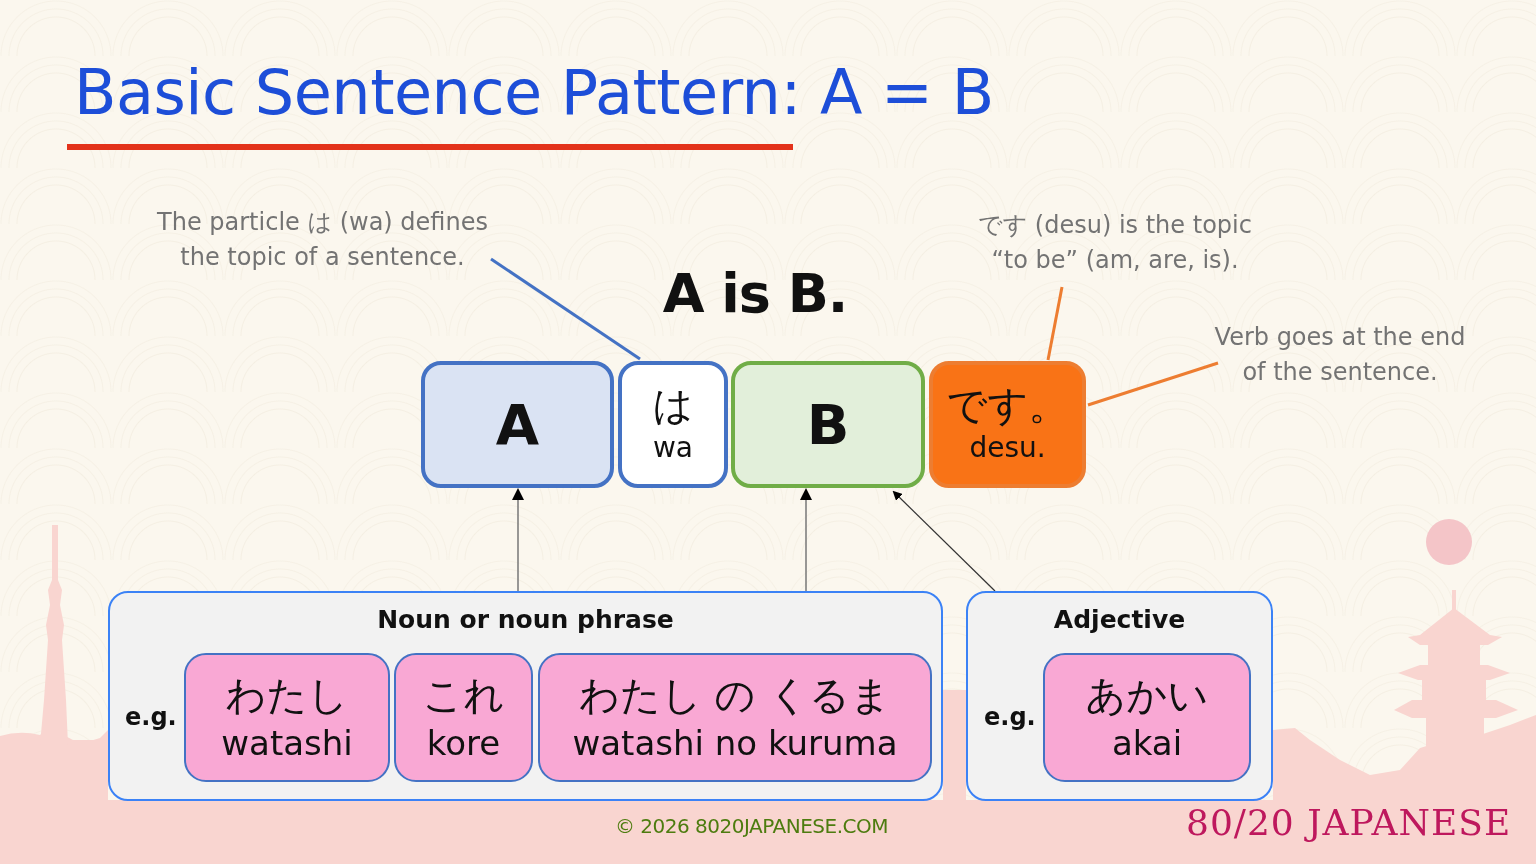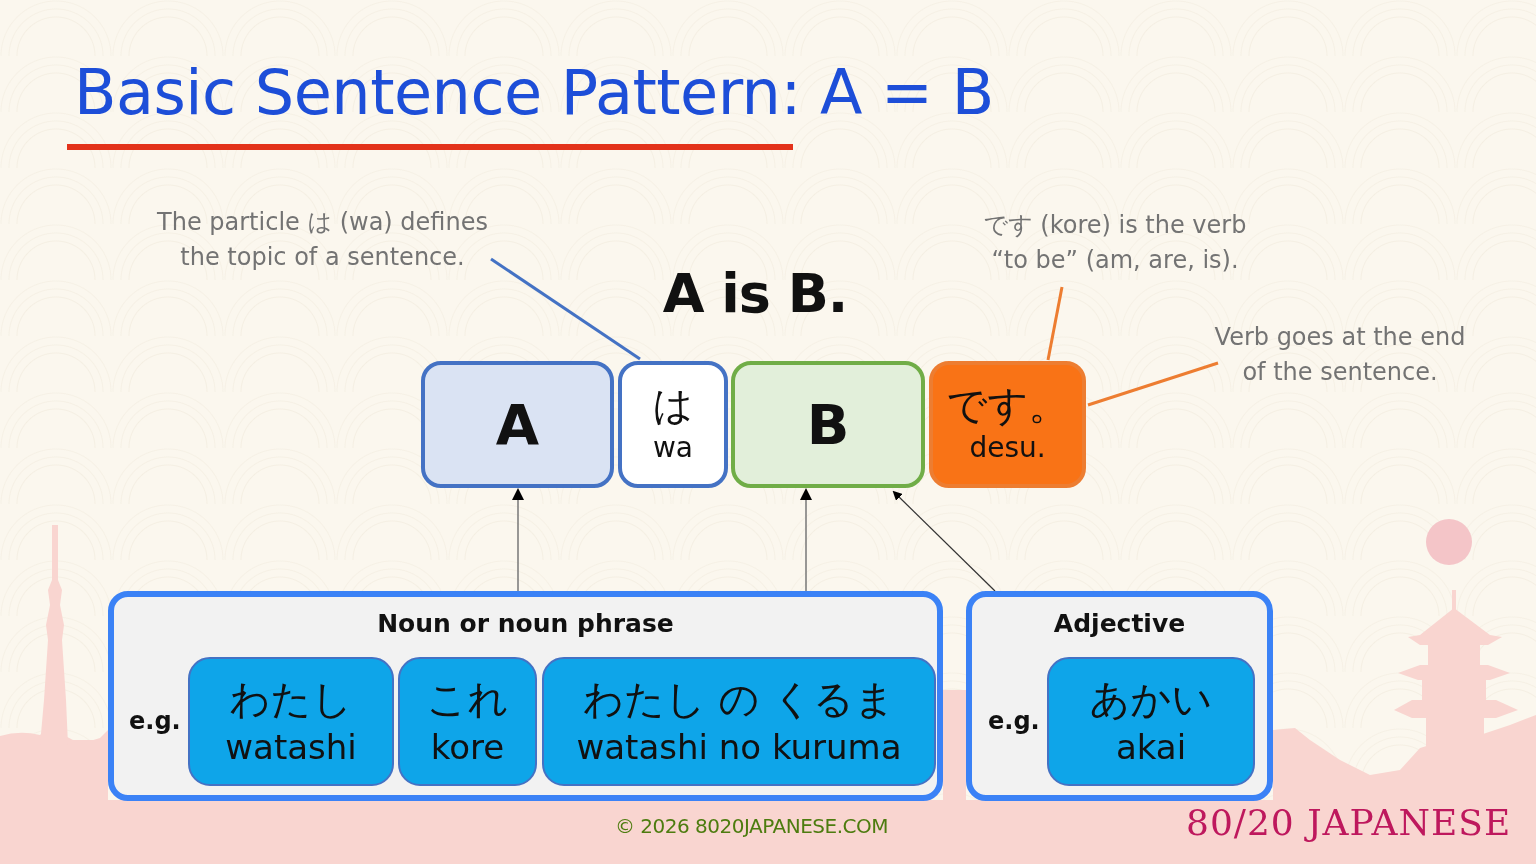--- a/index.html
+++ b/index.html
@@ -42,32 +42,32 @@
   }
   .box-a { left: 421px; width: 193px; background: #dae3f3; border: 4px solid #4472c4; }
   .box-wa { left: 618px; width: 110px; background: #ffffff; border: 4px solid #4472c4; }
   .box-b { left: 731px; width: 194px; background: #e2efda; border: 4px solid #70ad47; }
   .box-desu { left: 929px; width: 157px; background: #f97316; border: 4px solid #ed7d31; }
   .big-letter { font-size: 56px; font-weight: bold; line-height: 1; }
   .kana { font-size: 40px; line-height: 46px; }
   .romaji { font-size: 28px; line-height: 40px; }
   .group {
     position: absolute; top: 591px; height: 210px; box-sizing: border-box;
-    background: #f2f2f2; border: 6px solid #3b82f6; border-radius: 20px;
+    background: #f2f2f2; border: 2px solid #3b82f6; border-radius: 20px;
   }
   .group-noun { left: 108px; width: 835px; }
   .group-adj { left: 966px; width: 307px; }
   .group-title {
     position: absolute; top: 12px; left: 0; right: 0; text-align: center;
     font-size: 25px; font-weight: bold;
   }
   .eg { position: absolute; top: 110px; font-size: 24px; font-weight: bold; }
   .ex {
     position: absolute; top: 60px; height: 129px; box-sizing: border-box;
-    background: #0ea5e9; border: 2px solid #4472c4; border-radius: 22px;
+    background: #f9a8d4; border: 2px solid #4472c4; border-radius: 22px;
     display: flex; flex-direction: column; align-items: center; justify-content: center;
   }
   .ex .kana { font-size: 40px; line-height: 50px; }
   .ex .romaji { font-size: 34px; line-height: 46px; }
   .footer-copy {
     position: absolute; left: 615px; top: 814px; font-size: 20px; color: #4d7c0f;
     font-family: "DejaVu Sans", sans-serif; letter-spacing: -0.5px;
   }
   .footer-brand {
     position: absolute; left: 1186px; top: 802px; font-size: 36px; color: #be185d;
@@ -105,21 +105,21 @@
 </svg>
 
 <div class="title">Basic Sentence Pattern: A = B</div>
 <div class="title-underline"></div>
 
 <div class="note note-wa">
   <div>The particle は (wa) defines</div>
   <div>the topic of a sentence.</div>
 </div>
 <div class="note note-desu">
-  <div>です (kore) is the verb</div>
+  <div>です (desu) is the topic</div>
   <div>“to be” (am, are, is).</div>
 </div>
 <div class="note note-end">
   <div>Verb goes at the end</div>
   <div>of the sentence.</div>
 </div>
 
 <svg class="lines" viewBox="0 0 1536 864">
   <defs>
     <marker id="arrow" markerWidth="8" markerHeight="8" refX="4" refY="4" orient="auto">

